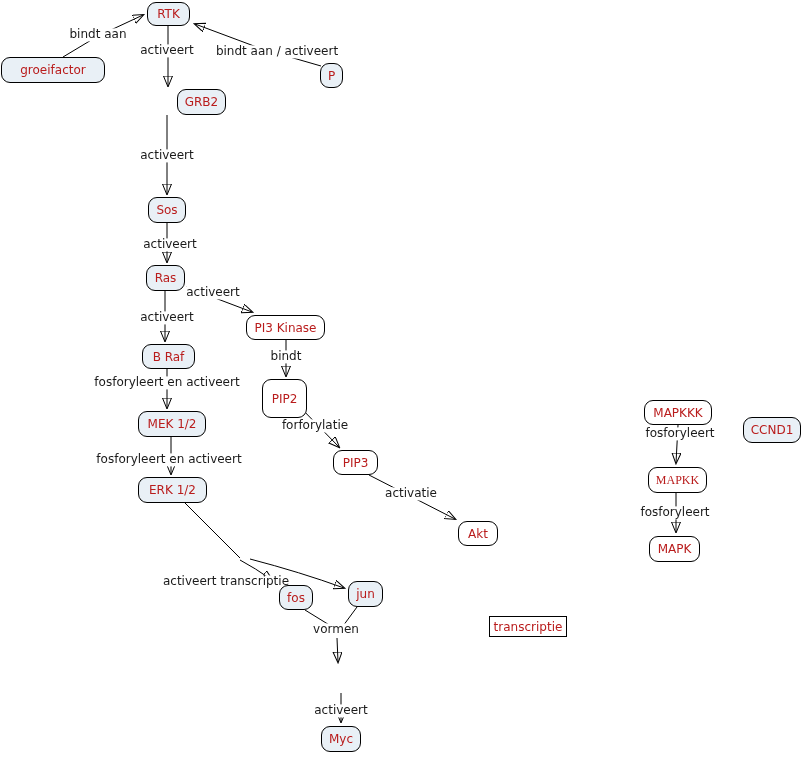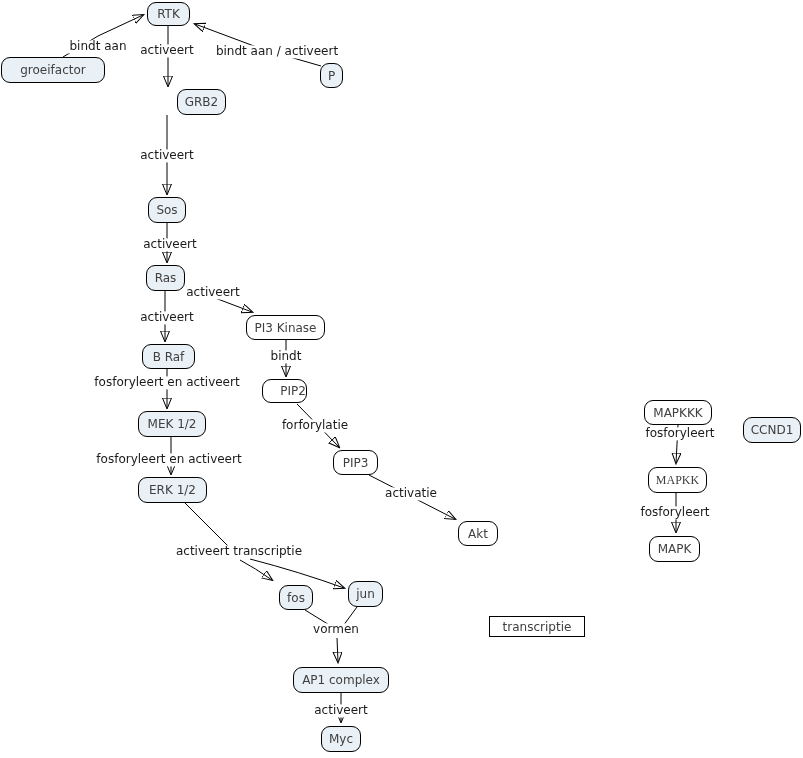--- a/index.html
+++ b/index.html
@@ -20,21 +20,21 @@
     stroke: #000000;
     stroke-width: 1;
     fill: none;
   }
   .node {
     position: absolute;
     box-sizing: border-box;
     border: 1px solid #000000;
     border-radius: 9px;
     background: #e9f0f6;
-    color: #404040;
+    color: #b91c1c;
     font-size: 12px;
     display: flex;
     align-items: center;
     justify-content: center;
     white-space: nowrap;
     line-height: 1;
   }
   .node.plain { background: #ffffff; }
   .node.rect  { background: #ffffff; border-radius: 0; }
   .elabel {
@@ -75,33 +75,33 @@
     <path d="M240,560 Q255,568 272,580" marker-end="url(#arrow)"></path>
     <path d="M250,559 Q300,572 344,588" marker-end="url(#arrow)"></path>
     <path d="M305,610 L331,626"></path>
     <path d="M357,607 L343,626"></path>
     <path d="M337,638 L338,662" marker-end="url(#arrow)"></path>
     <path d="M341,693 L341,722" marker-end="url(#arrow)"></path>
     <path d="M678,425 L676,463" marker-end="url(#arrow)"></path>
     <path d="M676,493 L676,532" marker-end="url(#arrow)"></path>
   </svg>
 
-  <div class="elabel" style="left:98px;top:35px;margin-top:12px;">bindt aan</div>
+  <div class="elabel" style="left:98px;top:35px;">bindt aan</div>
   <div class="elabel" style="left:167px;top:51px;">activeert</div>
   <div class="elabel" style="left:277px;top:52px;">bindt aan / activeert</div>
   <div class="elabel" style="left:167px;top:156px;">activeert</div>
   <div class="elabel" style="left:170px;top:245px;">activeert</div>
   <div class="elabel" style="left:213px;top:293px;">activeert</div>
   <div class="elabel" style="left:167px;top:318px;">activeert</div>
   <div class="elabel" style="left:286px;top:357px;">bindt</div>
   <div class="elabel" style="left:167px;top:383px;">fosforyleert en activeert</div>
   <div class="elabel" style="left:315px;top:426px;">forforylatie</div>
   <div class="elabel" style="left:169px;top:460px;">fosforyleert en activeert</div>
   <div class="elabel" style="left:411px;top:494px;">activatie</div>
-  <div class="elabel" style="left:226px;top:552px;margin-left:13px;">activeert transcriptie</div>
+  <div class="elabel" style="left:226px;top:582px;">activeert transcriptie</div>
   <div class="elabel" style="left:336px;top:630px;">vormen</div>
   <div class="elabel" style="left:341px;top:711px;">activeert</div>
   <div class="elabel" style="left:680px;top:434px;">fosforyleert</div>
   <div class="elabel" style="left:675px;top:513px;">fosforyleert</div>
 
   <div class="node" style="left:147px;top:2px;width:43px;height:24px;">
     <span>RTK</span>
   </div>
   <div class="node" style="left:1px;top:57px;width:104px;height:26px;">
     <span>groeifactor</span>
@@ -117,48 +117,45 @@
   </div>
   <div class="node" style="left:146px;top:265px;width:39px;height:26px;">
     <span>Ras</span>
   </div>
   <div class="node plain" style="left:246px;top:315px;width:79px;height:25px;">
     <span>PI3 Kinase</span>
   </div>
   <div class="node" style="left:142px;top:344px;width:53px;height:25px;">
     <span>B Raf</span>
   </div>
-  <div class="node plain" style="left:262px;top:379px;width:45px;height:24px;justify-content:flex-end;">
+  <div class="node plain" style="left:262px;top:379px;width:45px;height:39px;">
     <span>PIP2</span>
   </div>
   <div class="node" style="left:138px;top:411px;width:68px;height:26px;">
     <span>MEK 1/2</span>
   </div>
   <div class="node plain" style="left:333px;top:450px;width:45px;height:25px;">
     <span>PIP3</span>
   </div>
   <div class="node" style="left:138px;top:477px;width:69px;height:26px;">
     <span>ERK 1/2</span>
   </div>
   <div class="node plain" style="left:458px;top:521px;width:40px;height:25px;">
     <span>Akt</span>
   </div>
   <div class="node" style="left:279px;top:585px;width:34px;height:25px;">
     <span>fos</span>
   </div>
   <div class="node" style="left:348px;top:581px;width:35px;height:26px;">
     <span>jun</span>
   </div>
-  <div class="node" style="left:293px;top:667px;width:96px;height:26px;">
-    <span>AP1 complex</span>
-  </div>
   <div class="node" style="left:321px;top:726px;width:40px;height:26px;">
     <span>Myc</span>
   </div>
-  <div class="node rect" style="left:489px;top:616px;width:96px;height:21px;">
+  <div class="node rect" style="left:489px;top:616px;width:78px;height:21px;">
     <span>transcriptie</span>
   </div>
   <div class="node plain" style="left:644px;top:400px;width:68px;height:25px;">
     <span>MAPKKK</span>
   </div>
   <div class="node" style="left:743px;top:386px;width:58px;height:26px;margin-top:31px;">
     <span>CCND1</span>
   </div>
   <div class="node plain" style="left:648px;top:467px;width:59px;height:26px;font-family:Liberation Serif, serif;">
     <span>MAPKK</span>

